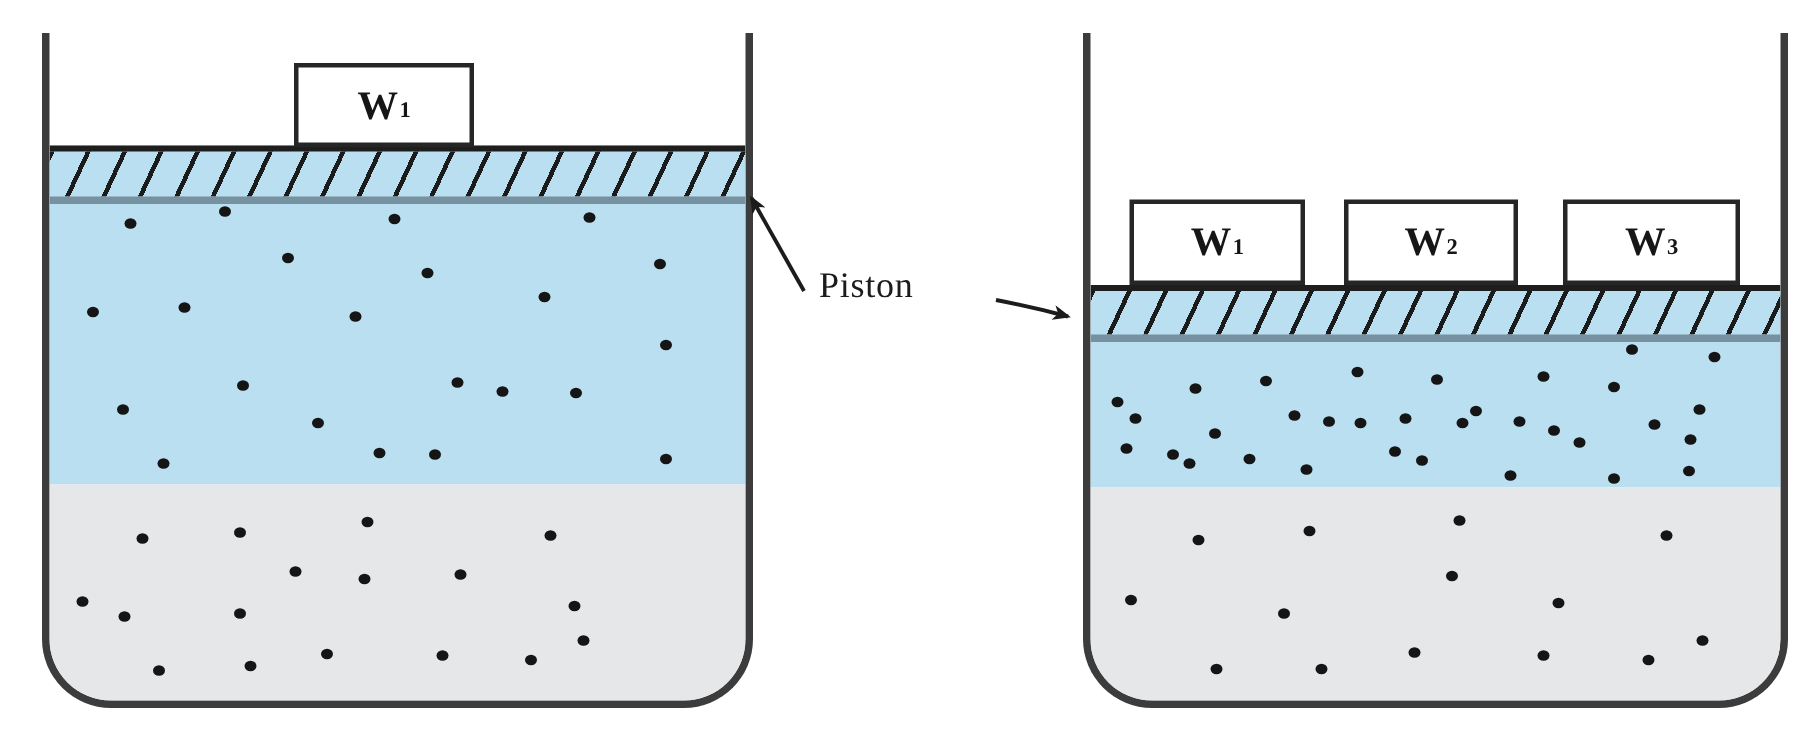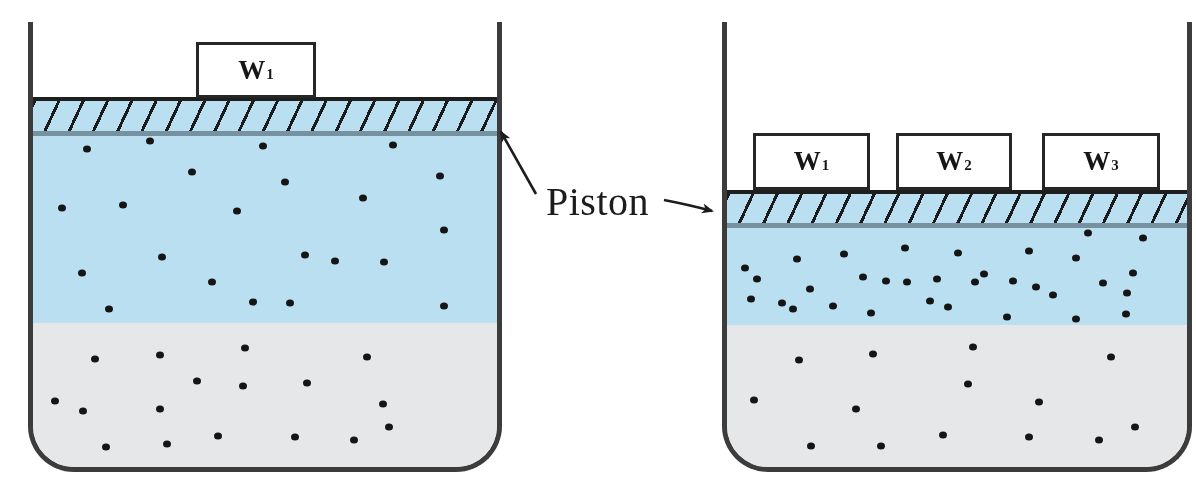--- a/index.html
+++ b/index.html
@@ -34,21 +34,21 @@
   .liquid{background:var(--liquid);bottom:0;}
   .liquid-left{top:301px;}
   .liquid-right{top:303px;}
   .weight{
     position:absolute;background:#ffffff;border:3px solid #262626;box-sizing:border-box;
     display:flex;align-items:center;justify-content:center;
     font-weight:bold;font-size:27px;color:#161616;z-index:5;
   }
   .weight sub{font-size:15px;line-height:1;transform:translateY(4px);margin-left:1px;}
   .piston-label{
-    position:absolute;left:546px;top:178px;font-size:40px;color:var(--ink);
+    position:absolute;left:546px;top:178px;font-size:24px;color:var(--ink);
     letter-spacing:0.5px;z-index:6;white-space:nowrap;
   }
   .arrows{position:absolute;left:0;top:0;width:1196px;height:488px;z-index:4;pointer-events:none;}
   .dot{
     position:absolute;width:8px;height:7px;border-radius:50%;
     background:#151515;transform:translate(-50%,-50%);z-index:3;
   }
   #dots-layer{position:absolute;inset:0;pointer-events:none;}
 </style>
 </head>

